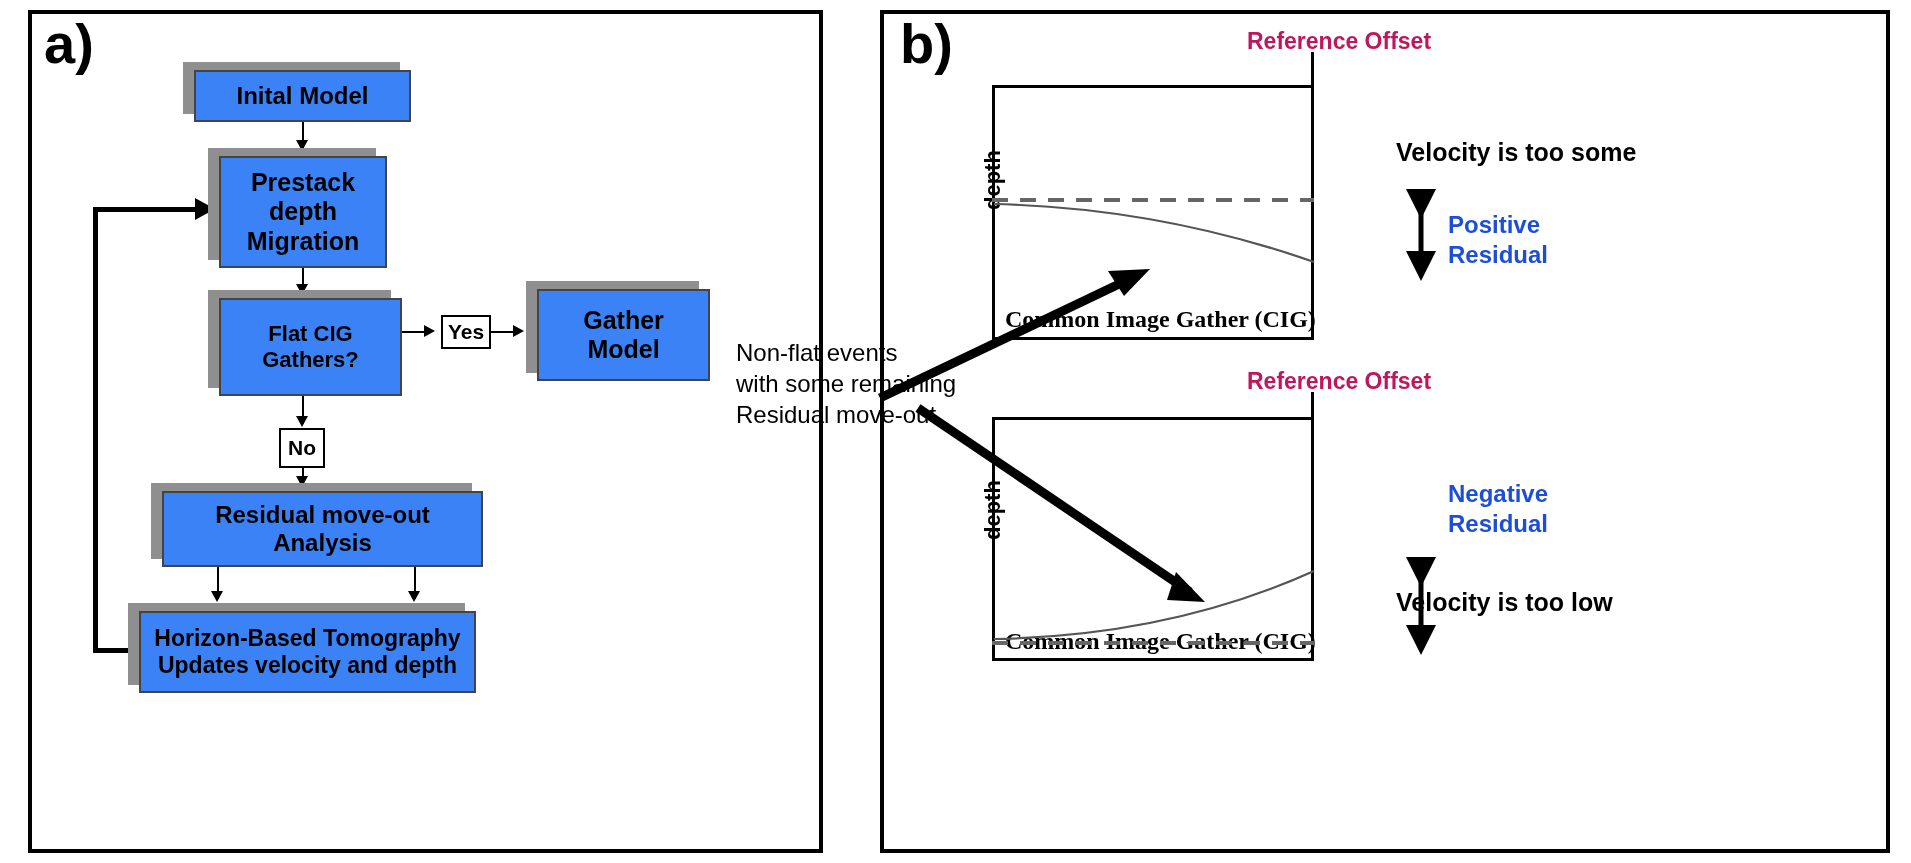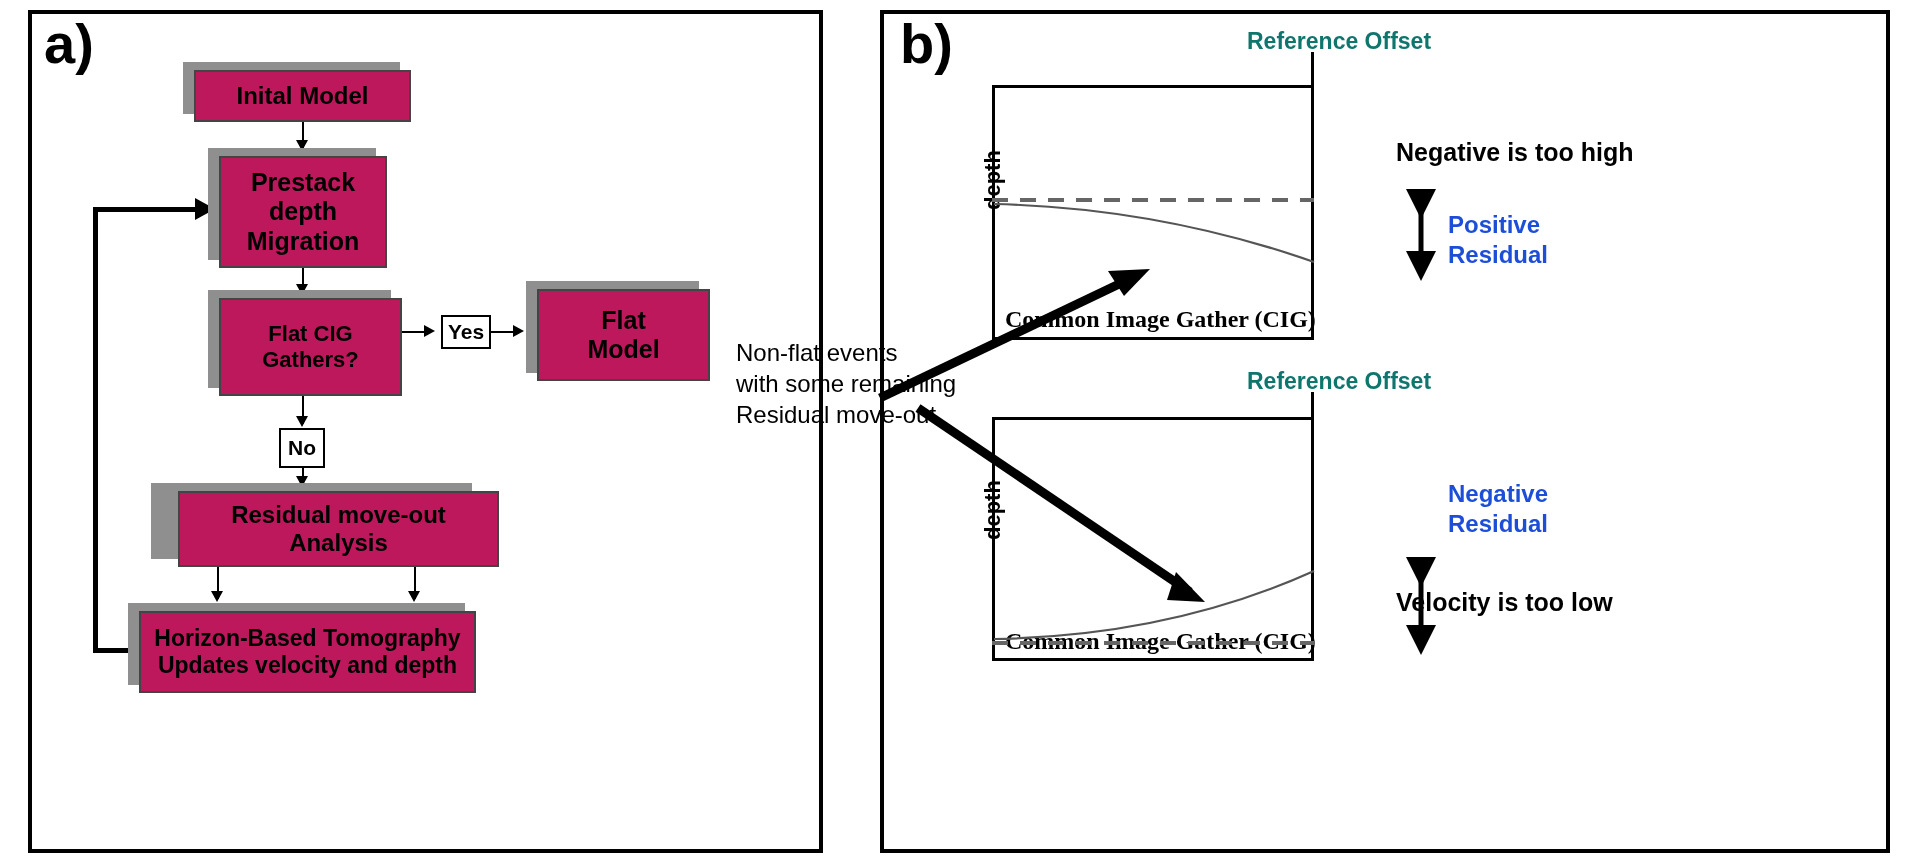--- a/index.html
+++ b/index.html
@@ -17,21 +17,21 @@
 
   .panel-letter {
     position:absolute; font-weight:bold; font-size:56px; color:#000;
     font-family:"Liberation Sans", sans-serif; line-height:1;
   }
   #panel-a-letter { left:44px; top:16px; }
   #panel-b-letter { left:900px; top:16px; }
 
   
   .fc-box {
-    position:absolute; background:#be185d; border:2px solid #444;
+    position:absolute; background:#3b82f6; border:2px solid #444;
     display:flex; align-items:center; justify-content:center;
     text-align:center; font-weight:bold; color:#000;
     font-family:"Liberation Sans", sans-serif; line-height:1.18;
     z-index:3;
   }
   .fc-shadow {
     position:absolute; background:#8f8f8f; z-index:2;
   }
 
   
@@ -63,21 +63,21 @@
     border-top:11px solid transparent; border-bottom:11px solid transparent;
     border-left:20px solid #000; z-index:1;
   }
 
   
   .cig-box {
     position:absolute; border:3px solid #000; background:#fff; z-index:2;
   }
   .ref-tick { position:absolute; width:3px; background:#000; z-index:3; }
   .ref-label {
-    position:absolute; font-weight:bold; font-size:23px; color:#0f766e;
+    position:absolute; font-weight:bold; font-size:23px; color:#be185d;
     font-family:"Liberation Sans", sans-serif; white-space:nowrap;
   }
   .depth-label {
     position:absolute; font-weight:bold; font-size:22px; color:#000;
     font-family:"Liberation Sans", sans-serif; white-space:nowrap;
     transform:rotate(-90deg); transform-origin:left top; z-index:4;
   }
   .vel-label {
     position:absolute; font-weight:bold; font-size:25px; color:#000;
     font-family:"Liberation Sans", sans-serif; white-space:nowrap; z-index:4;
@@ -133,36 +133,36 @@
 
   <div class="tag-box" style="left:441px; top:315px; width:50px; height:34px;">
     <span>Yes</span>
   </div>
 
   <div class="ln-h" style="left:491px; top:331px; width:26px;"></div>
   <div class="arrow-right" style="left:513px; top:325px;"></div>
 
   <div class="fc-shadow" style="left:526px; top:281px; width:173px; height:92px;"></div>
   <div class="fc-box" style="left:537px; top:289px; width:173px; height:92px; font-size:25px; white-space:pre-line;">
-    <span>Flat
+    <span>Gather
 Model</span>
   </div>
 
   <div class="ln-v" style="left:302px; top:396px; height:28px;"></div>
   <div class="arrow-down" style="left:296px; top:416px;"></div>
 
   <div class="tag-box" style="left:279px; top:428px; width:46px; height:40px;">
     <span>No</span>
   </div>
 
   <div class="ln-v" style="left:302px; top:462px; height:22px;"></div>
   <div class="arrow-down" style="left:296px; top:476px;"></div>
 
   <div class="fc-shadow" style="left:151px; top:483px; width:321px; height:76px;"></div>
-  <div class="fc-box" style="left:162px; top:491px; width:321px; height:76px; font-size:24px; white-space:pre-line;margin-left:16px;">
+  <div class="fc-box" style="left:162px; top:491px; width:321px; height:76px; font-size:24px; white-space:pre-line;">
     <span>Residual  move-out
 Analysis</span>
   </div>
 
   <div class="ln-v" style="left:217px; top:567px; height:32px;"></div>
   <div class="arrow-down" style="left:211px; top:591px;"></div>
   <div class="ln-v" style="left:414px; top:567px; height:32px;"></div>
   <div class="arrow-down" style="left:408px; top:591px;"></div>
 
   <div class="fc-shadow" style="left:128px; top:603px; width:337px; height:82px;"></div>
@@ -179,21 +179,21 @@
   <div class="panel-frame" id="panel-b-frame"></div>
   <div class="panel-letter" id="panel-b-letter">b)</div>
 
   <div class="ref-label" style="left:1247px; top:28px;">Reference Offset</div>
   <div class="ref-tick" style="left:1311px; top:52px; height:35px;"></div>
 
   <div class="cig-box" style="left:992px; top:85px; width:322px; height:255px;"></div>
 
   <div class="depth-label" style="left:980px; top:210px;">depth</div>
 
-  <div class="vel-label" style="left:1396px; top:138px;">Negative is too high</div>
+  <div class="vel-label" style="left:1396px; top:138px;">Velocity is too some</div>
 
   <div class="resid-label" style="left:1448px; top:210px; white-space:pre-line;">Positive
 Residual</div>
 
   <div class="cig-caption" style="left:1005px; top:306px;">Common Image Gather (CIG)</div>
 
   <div class="ref-label" style="left:1247px; top:368px;">Reference Offset</div>
   <div class="ref-tick" style="left:1311px; top:392px; height:27px;"></div>
 
   <div class="cig-box" style="left:992px; top:417px; width:322px; height:244px;"></div>

